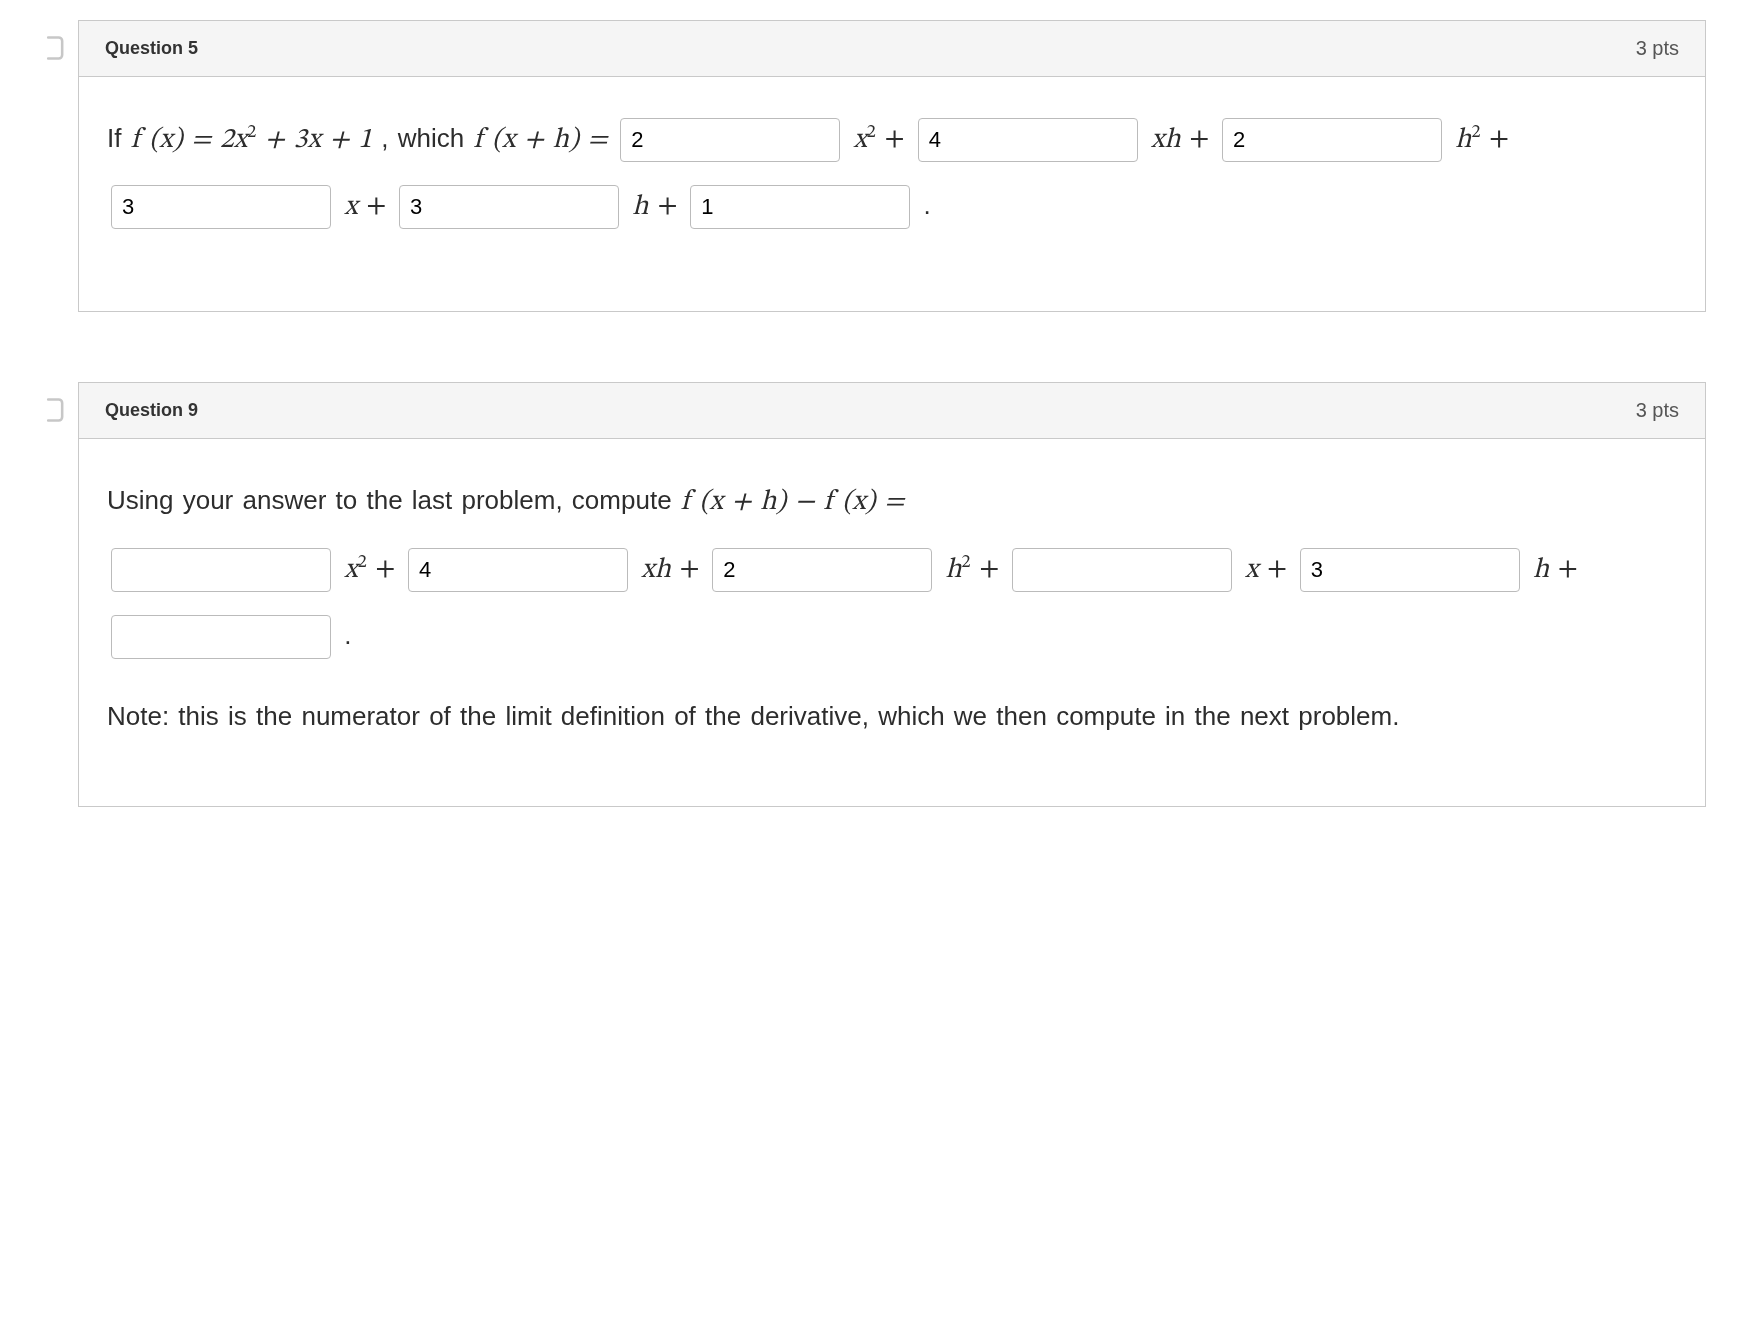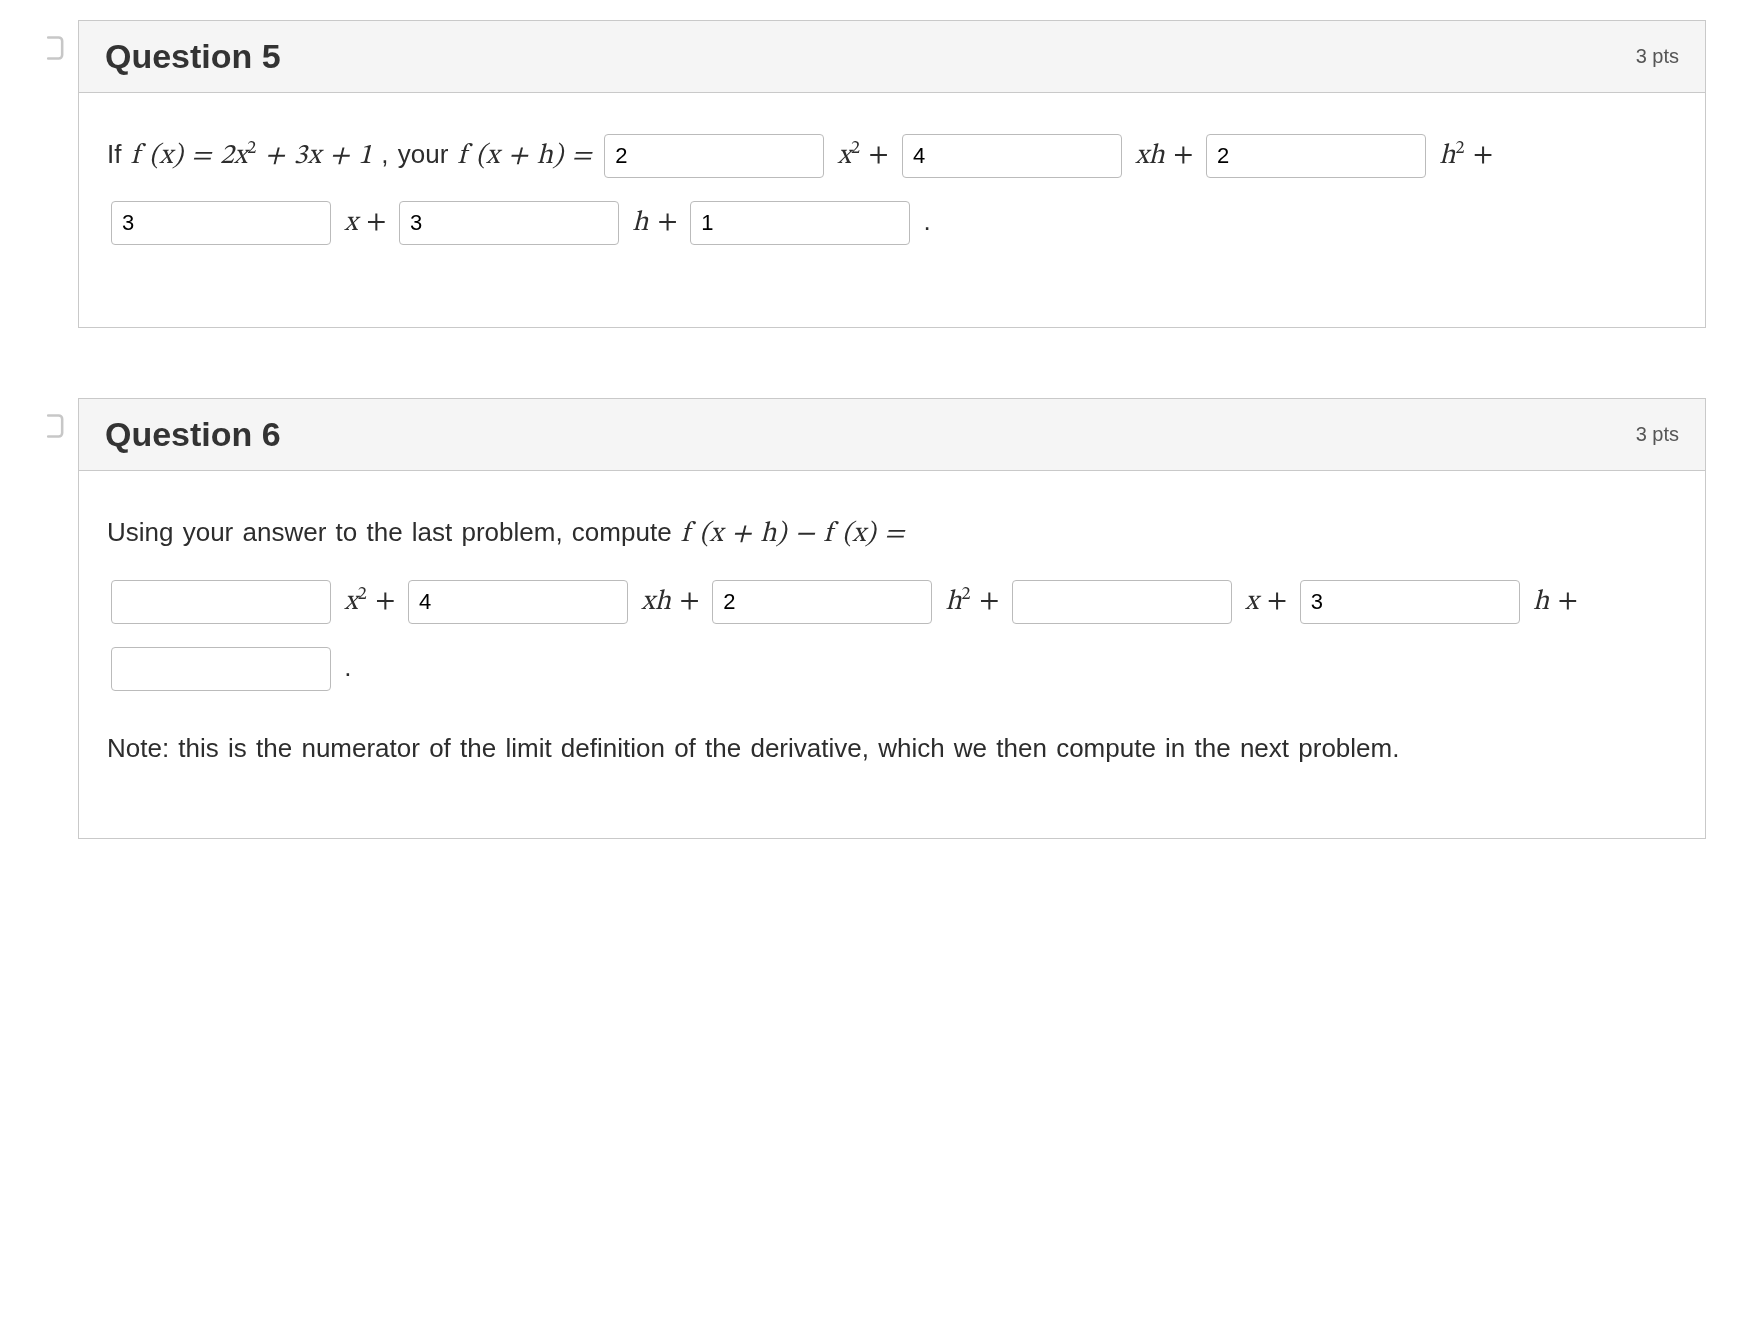--- a/index.html
+++ b/index.html
@@ -30,21 +30,21 @@
   .question-header {
     display: flex;
     justify-content: space-between;
     align-items: center;
     background: #f5f5f5;
     border-bottom: 1.5px solid #c9c9c9;
     padding: 16px 26px;
   }
   .q-title {
     font-weight: 700;
-    font-size: 34px;
+    font-size: 18px;
     color: #333;
   }
   .q-pts {
     font-weight: 400;
     font-size: 20px;
     color: #555;
   }
   .question-body {
     padding: 30px 28px 70px 28px;
     font-size: 26px;
@@ -85,21 +85,21 @@
     <svg viewBox="0 0 24 24" width="28" height="28">
       <path d="M 7 3 L 16 3 A 3 3 0 0 1 19 6 L 19 18 A 3 3 0 0 1 16 21 L 7 21" fill="none" stroke="#c7c7c7" stroke-width="2.2" stroke-linecap="round"></path>
     </svg>
   </span>
   <div class="question-card">
     <div class="question-header">
       <span class="q-title">Question 5</span>
       <span class="q-pts">3 pts</span>
     </div>
     <div class="question-body flow">
-      <span>If </span><span class="math"><span>f (x) = 2x</span><sup>2</sup><span> + 3x + 1</span></span><span> , your </span><span class="math">f (x + h) = </span>
+      <span>If </span><span class="math"><span>f (x) = 2x</span><sup>2</sup><span> + 3x + 1</span></span><span> , which </span><span class="math">f (x + h) = </span>
       <input class="blank" value="2" style="">
       <span class="math"><span>x</span><sup>2</sup></span><span class="mathsym"> +</span>
       <input class="blank" value="4" style="">
       <span class="math">xh</span><span class="mathsym"> + </span>
       <input class="blank" value="2" style="">
       <span class="math"><span>h</span><sup>2</sup></span><span class="mathsym"> + </span>
       <input class="blank" value="3" style="">
       <span class="math">x</span><span class="mathsym"> + </span>
       <input class="blank" value="3" style="">
       <span class="math">h</span>
@@ -111,21 +111,21 @@
 </div>
 
 <div class="q-wrap">
   <span class="status-icon">
     <svg viewBox="0 0 24 24" width="28" height="28">
       <path d="M 7 3 L 16 3 A 3 3 0 0 1 19 6 L 19 18 A 3 3 0 0 1 16 21 L 7 21" fill="none" stroke="#c7c7c7" stroke-width="2.2" stroke-linecap="round"></path>
     </svg>
   </span>
   <div class="question-card">
     <div class="question-header">
-      <span class="q-title">Question 6</span>
+      <span class="q-title">Question 9</span>
       <span class="q-pts">3 pts</span>
     </div>
     <div class="question-body flow">
       <span>Using your answer to the last problem, compute </span><span class="math">f (x + h) − f (x) =</span><br>
       <input class="blank" value="" style="">
       <span class="math"><span>x</span><sup>2</sup></span><span class="mathsym"> + </span>
       <input class="blank" value="4" style="">
       <span class="math">xh</span><span class="mathsym"> + </span>
       <input class="blank" value="2" style="">
       <span class="math"><span>h</span><sup>2</sup></span><span class="mathsym"> + </span>

